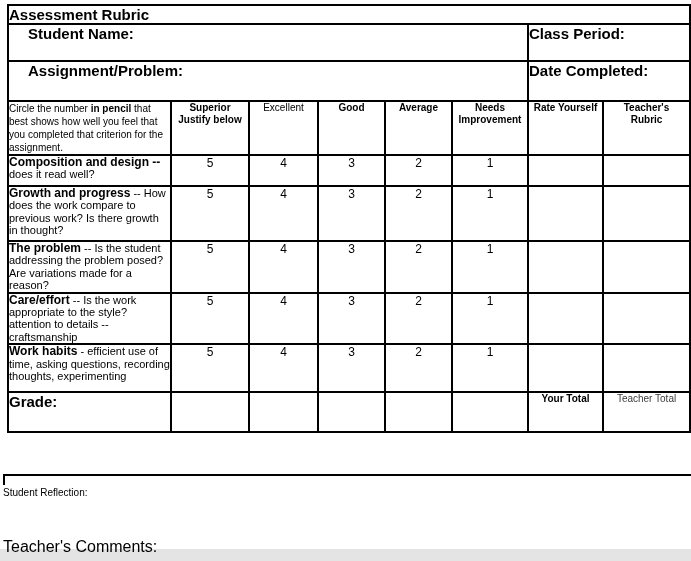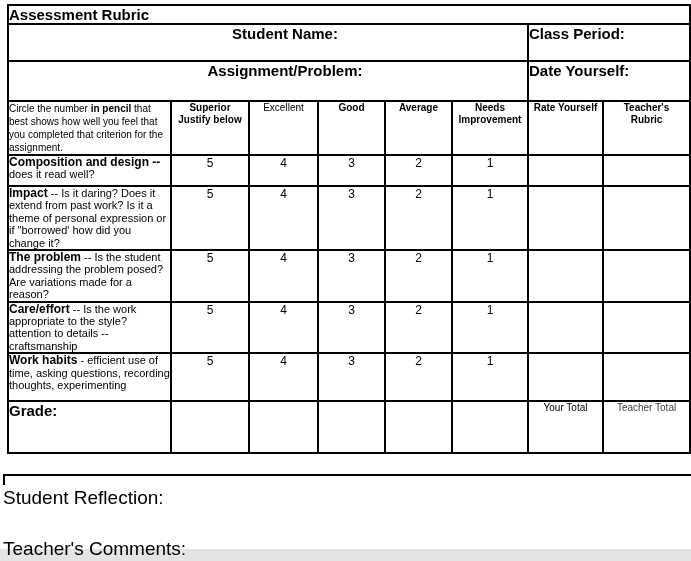--- a/index.html
+++ b/index.html
@@ -13,48 +13,48 @@
   table.rubric{
     position:absolute;left:7px;top:4px;width:684px;
     border-collapse:collapse;table-layout:fixed;
   }
   table.rubric td, table.rubric th{
     border:2px solid #000;padding:0;vertical-align:top;overflow:hidden;
   }
 
   .title-cell{font-weight:bold;font-size:15px;padding:1px 4px 0 19px;}
   .field-cell{font-weight:bold;font-size:15px;padding:5px 4px 2px 6px;}
-  .field-cell.indent{padding-left:34px;text-align:center;}
+  .field-cell.indent{padding-left:19px;}
 
   .instr{font-size:10px;line-height:13px;padding:2px 3px;font-weight:normal;}
   th.colhdr{
     font-size:10px;line-height:11.5px;font-weight:bold;text-align:center;
     vertical-align:middle;white-space:pre-line;padding:2px 1px;
   }
   th.colhdr.light{font-weight:normal;}
 
   .crit{font-size:11px;line-height:12.4px;padding:2px 4px 2px 3px;}
   .crit b{font-size:12px;}
   .crit .nl{display:block;}
 
   .score{font-size:12px;text-align:center;vertical-align:middle;font-weight:normal;}
   .blank{background:#fff;}
 
   .grade-label-cell{font-weight:bold;font-size:15px;vertical-align:middle;padding:2px 4px 2px 6px;}
   .total{font-size:10px;text-align:center;vertical-align:top;padding-top:3px;}
-  .total.bold{font-weight:normal;}
+  .total.bold{font-weight:bold;}
   .total.gray{color:#3d3d3d;}
 
   .frame-corner{
     position:absolute;left:3px;top:474px;width:687px;height:9px;
     border-top:2px solid #000;border-left:2px solid #000;
   }
-  .reflection-label{position:absolute;left:3px;top:487px;font-size:19px;}
+  .reflection-label{position:absolute;left:3px;top:487px;font-size:10px;}
   .bottom-band{position:absolute;left:0;top:549px;width:691px;height:12px;background:#e4e4e4;z-index:1;}
-  .comments-label{position:absolute;left:3px;top:538px;font-size:19px;z-index:2;}
+  .comments-label{position:absolute;left:3px;top:538px;font-size:16px;z-index:2;}
 </style>
 </head>
 <body>
 
 <div class="page">
 
   <table class="rubric">
     <colgroup>
       <col style="width:163px">
         <col style="width:78px">
@@ -71,21 +71,21 @@
       <td colspan="8" class="title-cell">Assessment Rubric</td>
     </tr>
 
     <tr style="height:37px">
       <td colspan="6" class="field-cell indent">Student Name:</td>
       <td colspan="2" class="field-cell">Class Period:</td>
     </tr>
 
     <tr style="height:40px">
       <td colspan="6" class="field-cell indent">Assignment/Problem:</td>
-      <td colspan="2" class="field-cell">Date Yourself:</td>
+      <td colspan="2" class="field-cell">Date Completed:</td>
     </tr>
 
     <tr style="height:49px">
       <td class="instr"><span>Circle the number </span><b>in pencil</b><span> that best shows how well you feel that you completed that criterion for the assignment.</span></td>
       <th class="colhdr">Superior
 Justify below</th>
       <th class="colhdr light">Excellent</th>
       <th class="colhdr">Good</th>
       <th class="colhdr">Average</th>
       <th class="colhdr">Needs
@@ -99,31 +99,31 @@
       <td class="crit"><b>Composition and design --</b><span class="nl">does it read well?</span></td>
       <td class="score">5</td>
       <td class="score">4</td>
       <td class="score">3</td>
       <td class="score">2</td>
       <td class="score">1</td>
       <td class="blank"></td>
       <td class="blank"></td>
     </tr>
 
-
-    <tr style="height:64px">
-      <td class="crit"><b>Impact</b><span> -- Is it daring? Does it extend from past work? Is it a theme of personal expression or if "borrowed' how did you change it?</span></td>
+    <tr style="height:55px">
+      <td class="crit"><b>Growth and progress</b><span> -- How does the work compare to previous work? Is there growth in thought?</span></td>
       <td class="score">5</td>
       <td class="score">4</td>
       <td class="score">3</td>
       <td class="score">2</td>
       <td class="score">1</td>
       <td class="blank"></td>
       <td class="blank"></td>
     </tr>
+
 
     <tr style="height:50px">
       <td class="crit"><b>The problem</b><span> -- Is the student addressing the problem posed? Are variations made for a reason?</span></td>
       <td class="score">5</td>
       <td class="score">4</td>
       <td class="score">3</td>
       <td class="score">2</td>
       <td class="score">1</td>
       <td class="blank"></td>
       <td class="blank"></td>
@@ -144,21 +144,21 @@
       <td class="crit"><b>Work habits</b><span> - efficient use of time, asking questions, recording thoughts, experimenting</span></td>
       <td class="score">5</td>
       <td class="score">4</td>
       <td class="score">3</td>
       <td class="score">2</td>
       <td class="score">1</td>
       <td class="blank"></td>
       <td class="blank"></td>
     </tr>
 
-    <tr style="height:52px">
+    <tr style="height:40px">
       <td class="grade-label-cell">Grade:</td>
       <td class="blank"></td>
       <td class="blank"></td>
       <td class="blank"></td>
       <td class="blank"></td>
       <td class="blank"></td>
       <td class="total bold">Your Total</td>
       <td class="total gray">Teacher Total</td>
     </tr>
   </tbody>

